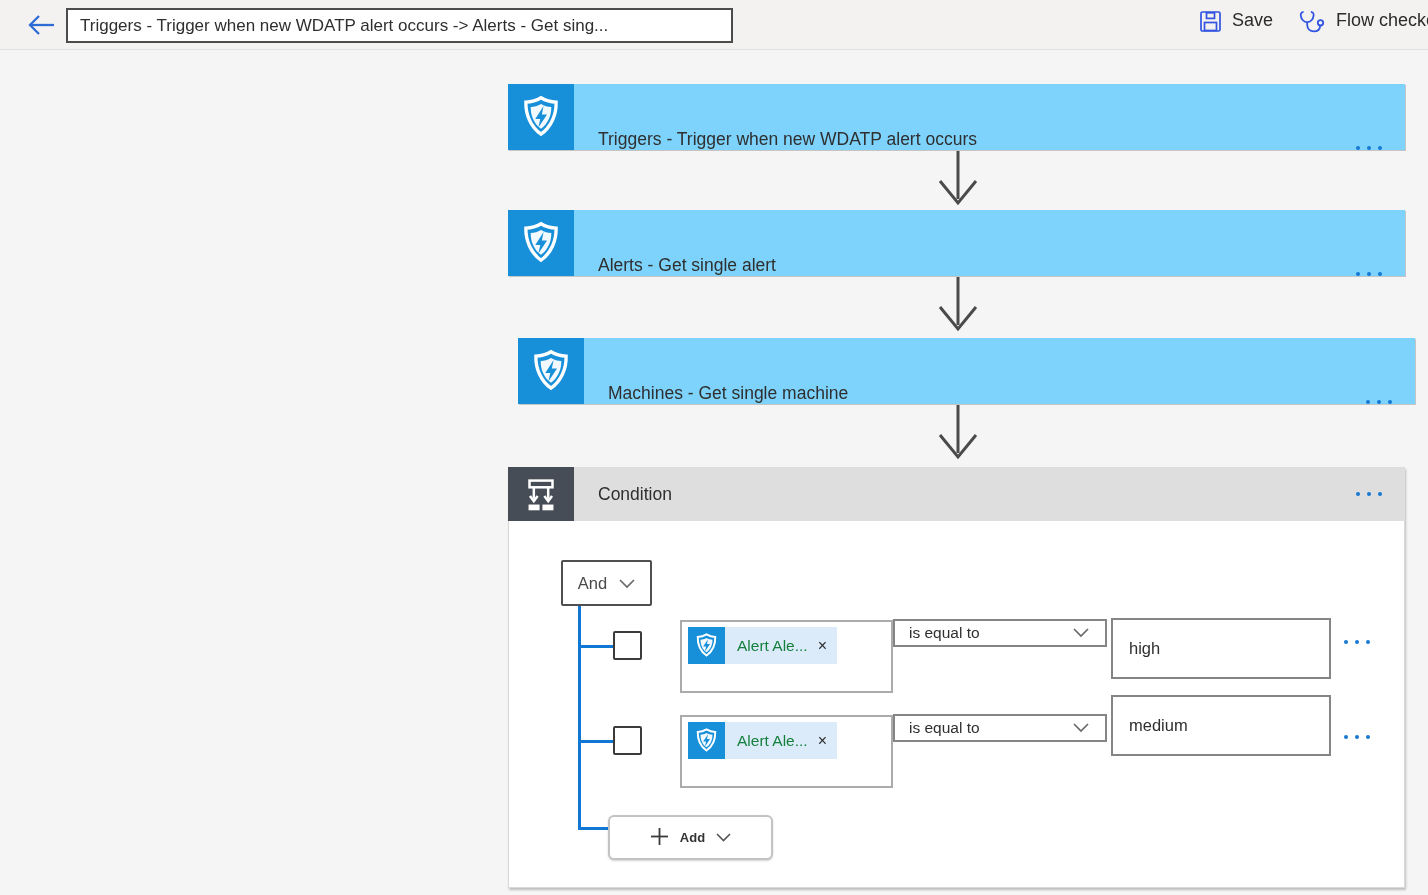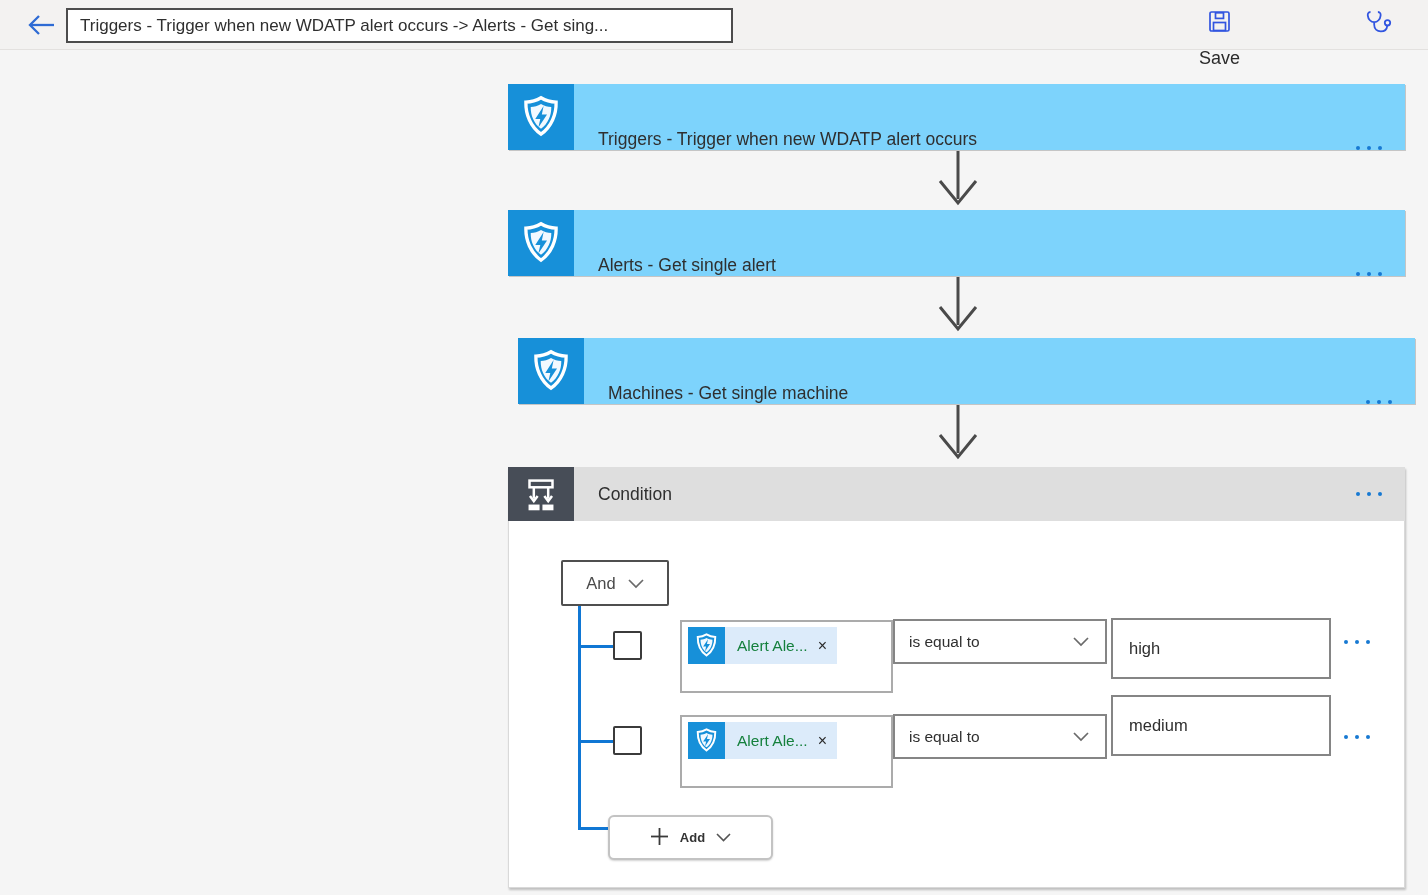--- a/index.html
+++ b/index.html
@@ -7,22 +7,22 @@
   body { font-family:"Liberation Sans", sans-serif; background:#f5f5f5; color:#333; }
   .screen { position:relative; width:1428px; height:895px; overflow:hidden; }
 
   
   .topbar { position:absolute; left:0; top:0; width:1428px; height:50px;
             background:#f3f2f1; border-bottom:1px solid #e3e1df; }
   .back-btn { position:absolute; left:24px; top:12px; width:34px; height:26px; cursor:pointer; background:none; border:none; }
   .title-box { position:absolute; left:66px; top:8px; width:667px; height:35px;
                background:#fff; border:2px solid #4c4c4c; font-size:17px; color:#2f2f2f;
                line-height:31px; padding:0 12px; white-space:nowrap; overflow:hidden; }
-  .tb-action { position:absolute; top:10px; height:30px; display:flex; align-items:center; gap:10px;
-               background:none; border:none; font-family:inherit; font-size:18px; color:#2b2b2b; cursor:pointer; white-space:nowrap;flex-direction:column; }
+  .tb-action { position:absolute; top:10px; height:30px; display:flex; align-items:flex-start; gap:10px;
+               background:none; border:none; font-family:inherit; font-size:18px; color:#2b2b2b; cursor:pointer; white-space:nowrap; }
   .tb-save { left:1199px; }
   .tb-check { left:1299px; width:160px; overflow:hidden; justify-content:flex-start; }
 
   
   .card { position:absolute; left:508px; width:897px; height:66px; display:flex; align-items:flex-end;
           background:#7dd3fc; box-shadow:1px 1px 0 0 #c5c5c5; cursor:pointer; }
   .card-icon { flex:0 0 66px; width:66px; height:66px; background:#1790d9; display:flex; align-items:center; justify-content:center; }
   .card-label { flex:1; display:flex; align-items:center; padding-left:24px; font-size:17.5px; color:#2f2f2f; }
   .card-menu { flex:0 0 72px; display:flex; align-items:center; justify-content:center; background:none; border:none; cursor:pointer; }
   .c1 { top:84px; } .c2 { top:210px; } .c3 { top:338px;margin-left:10px; }
@@ -34,21 +34,21 @@
 
   
   .cond-panel { position:absolute; left:508px; top:467px; width:897px; height:421px;
                 background:#fff; border:1px solid #d9d9d9; border-top:none;
                 box-shadow:1px 2px 2px rgba(0,0,0,0.22); }
   .cond-header { position:absolute; left:-1px; top:0; width:897px; height:54px; display:flex; align-items:stretch;
                  background:#dedede; cursor:pointer; }
   .cond-icon { flex:0 0 66px; background:#474d57; display:flex; align-items:center; justify-content:center; }
   .cond-label { flex:1; display:flex; align-items:center; padding-left:24px; font-size:17.5px; color:#2f2f2f; }
 
-  .and-box { position:absolute; left:52px; top:93px; width:108px; height:46px;
+  .and-box { position:absolute; left:52px; top:93px; width:91px; height:46px;
              background:#fff; border:2px solid #4f4f4f; border-radius:2px;
              display:flex; align-items:center; justify-content:center; gap:12px;
              font-size:16.5px; color:#4a4a4a; cursor:pointer; }
 
   .tree-line { position:absolute; background:#1077d4; }
   .tl-vert   { left:69px; top:139px; width:3px; height:224px; }
   .tl-b1     { left:69px; top:178px; width:35px; height:3px; }
   .tl-b2     { left:69px; top:273px; width:35px; height:3px; }
   .tl-elbow  { left:69px; top:360px; width:31px; height:3px; }
 
@@ -58,21 +58,21 @@
 
   .field-box { position:absolute; left:171px; width:213px; height:73px;
                background:#fff; border:2px solid #ababab; cursor:text; }
   .f1 { top:153px; } .f2 { top:248px; }
   .token { position:absolute; left:6px; top:5px; height:37px; display:flex; align-items:center;
            background:#dcebfa; }
   .token-icon { width:37px; height:37px; background:#1790d9; display:flex; align-items:center; justify-content:center; flex:0 0 37px; }
   .token-label { font-size:15.5px; color:#15803d; padding:0 8px 0 12px; white-space:nowrap; }
   .token-x { background:none; border:none; font-size:16px; color:#2b2b2b; padding:0 10px 0 2px; cursor:pointer; line-height:1; }
 
-  .op-box { position:absolute; left:384px; width:214px; height:45px;
+  .op-box { position:absolute; left:384px; width:214px; height:28px;
             background:#fff; border:2px solid #858585; display:flex; align-items:center;
             justify-content:space-between; padding:0 16px 0 14px; font-size:15.5px; color:#2f2f2f; cursor:pointer; }
   .o1 { top:152px; } .o2 { top:247px; }
 
   .val-box { position:absolute; left:602px; width:220px; height:61px;
              background:#fff; border:2px solid #858585; display:flex; align-items:center;
              padding-left:16px; font-size:16.5px; color:#2f2f2f; cursor:text; }
   .v1 { top:151px; } .v2 { top:228px; }
 
   .row-menu { position:absolute; left:826px; width:44px; height:24px; display:flex; align-items:center; justify-content:center;

